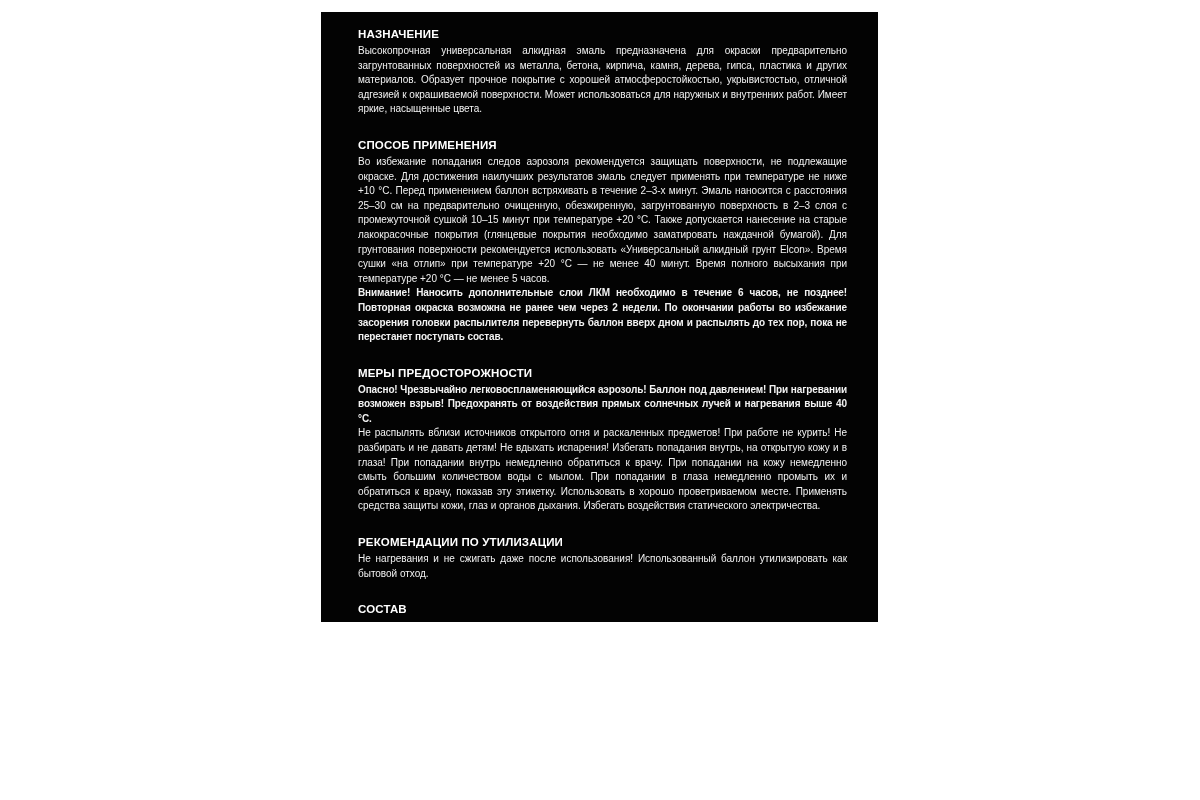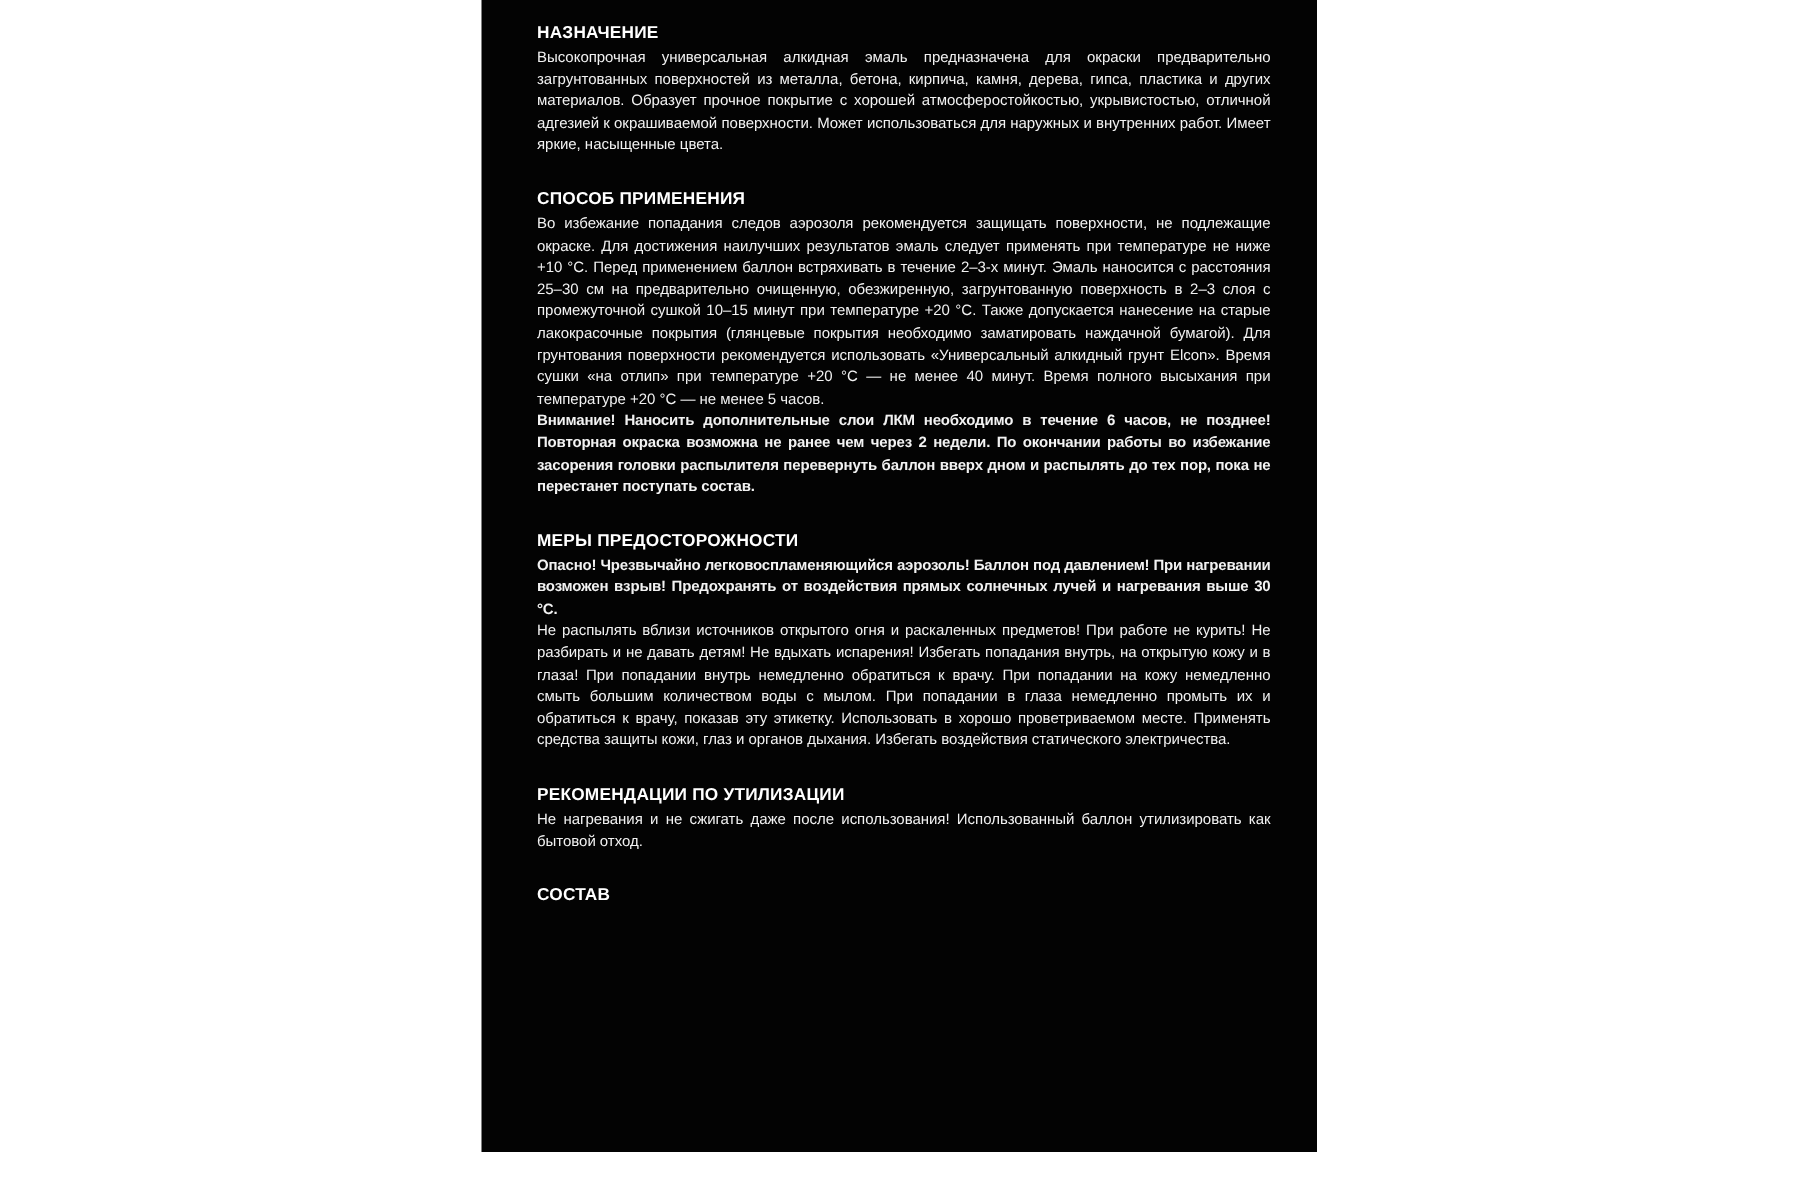--- a/index.html
+++ b/index.html
@@ -11,23 +11,23 @@
     width: 1200px;
     height: 800px;
     position: relative;
     overflow: hidden;
     font-family: "Liberation Sans", sans-serif;
   }
 
   #label-panel {
     position: absolute;
     left: 321px;
-    top: 0px;
+    top: 12px;
     width: 557px;
-    height: 768px;
+    height: 610px;
     background: #030303;
     overflow: hidden;
   }
 
   #label-content {
     position: absolute;
     left: 37px;
     top: 15px;
     width: 489px;
   }
@@ -89,21 +89,21 @@
     </div>
 
     <div class="section sec-application">
       <h2 class="section-heading">СПОСОБ ПРИМЕНЕНИЯ</h2>
       <p class="para">Во избежание попадания следов аэрозоля рекомендуется защищать поверхности, не подлежащие окраске. Для достижения наилучших результатов эмаль следует применять при температуре не ниже +10 °C. Перед применением баллон встряхивать в течение 2–3-х минут. Эмаль наносится с расстояния 25–30 см на предварительно очищенную, обезжиренную, загрунтованную поверхность в 2–3 слоя с промежуточной сушкой 10–15 минут при температуре +20 °C. Также допускается нанесение на старые лакокрасочные покрытия (глянцевые покрытия необходимо заматировать наждачной бумагой). Для грунтования поверхности рекомендуется использовать «Универсальный алкидный грунт Elcon». Время сушки «на отлип» при температуре +20 °C — не менее 40 минут. Время полного высыхания при температуре +20 °C — не менее 5 часов.</p>
       <p class="para bold">Внимание! Наносить дополнительные слои ЛКМ необходимо в течение 6 часов, не позднее! Повторная окраска возможна не ранее чем через 2 недели. По окончании работы во избежание засорения головки распылителя перевернуть баллон вверх дном и распылять до тех пор, пока не перестанет поступать состав.</p>
     </div>
 
     <div class="section sec-precautions">
       <h2 class="section-heading">МЕРЫ ПРЕДОСТОРОЖНОСТИ</h2>
-      <p class="para bold">Опасно! Чрезвычайно легковоспламеняющийся аэрозоль! Баллон под давлением! При нагревании возможен взрыв! Предохранять от воздействия прямых солнечных лучей и нагревания выше 30 °C.</p>
+      <p class="para bold">Опасно! Чрезвычайно легковоспламеняющийся аэрозоль! Баллон под давлением! При нагревании возможен взрыв! Предохранять от воздействия прямых солнечных лучей и нагревания выше 40 °C.</p>
       <p class="para">Не распылять вблизи источников открытого огня и раскаленных предметов! При работе не курить! Не разбирать и не давать детям! Не вдыхать испарения! Избегать попадания внутрь, на открытую кожу и в глаза! При попадании внутрь немедленно обратиться к врачу. При попадании на кожу немедленно смыть большим количеством воды с мылом. При попадании в глаза немедленно промыть их и обратиться к врачу, показав эту этикетку. Использовать в хорошо проветриваемом месте. Применять средства защиты кожи, глаз и органов дыхания. Избегать воздействия статического электричества.</p>
     </div>
 
     <div class="section sec-disposal">
       <h2 class="section-heading">РЕКОМЕНДАЦИИ ПО УТИЛИЗАЦИИ</h2>
       <p class="para">Не нагревания и не сжигать даже после использования! Использованный баллон утилизировать как бытовой отход.</p>
     </div>
 
 
     <div class="section sec-composition">

